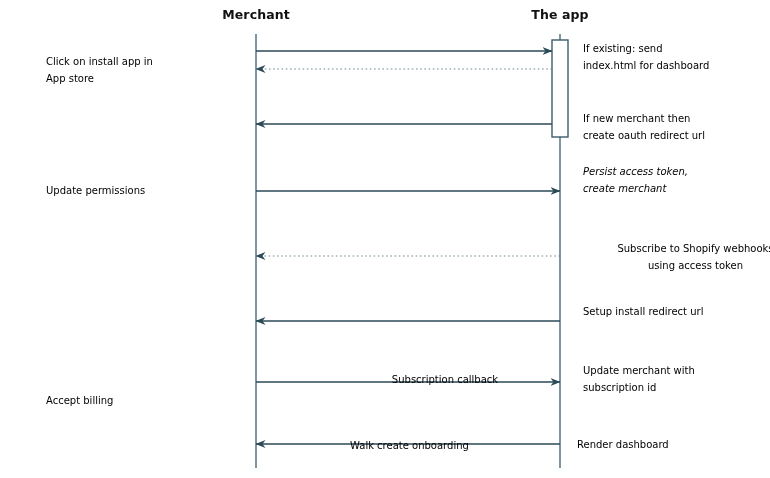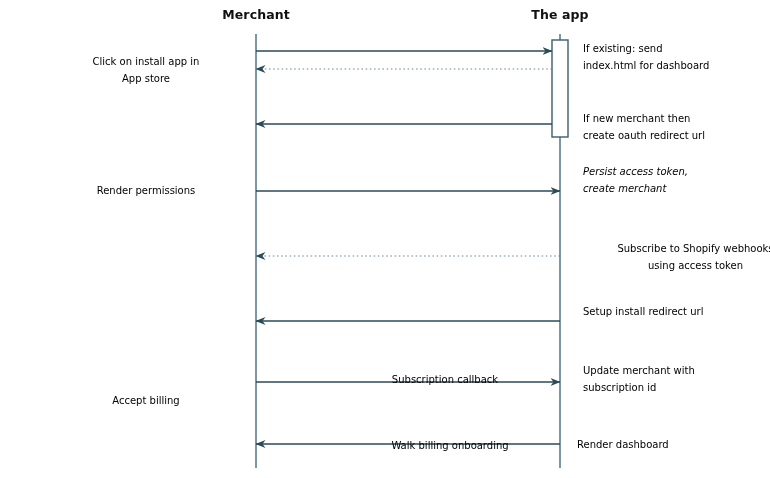--- a/index.html
+++ b/index.html
@@ -35,21 +35,21 @@
   }
   .msg-label {
     position: absolute;
     font-family: "DejaVu Sans", sans-serif;
     font-size: 10px;
     color: #000000;
     line-height: 16.5px;
     white-space: pre-line;
   }
   .label-left {
-    text-align: center;
+    text-align: left;
   }
   .label-right {
     text-align: left;
   }
   .label-center {
     text-align: center;
     padding-left: 37px;
   }
   svg { display: block; }
 </style>
@@ -91,27 +91,27 @@
 
   <div id="labels-layer">
       <div class="participant-title" style="left: 126px; top: 7px; width: 180px;">Merchant</div>
       <div class="participant-title" style="left: 430px; top: 7px; width: 180px;">The app</div>
       <div class="msg-label label-left" style="right: 564px; top: 54px; width: 200px;">Click on install app in
 App store</div>
       <div class="msg-label label-right" style="left: 543px; top: 41px; width: 225px;">If existing: send
 index.html for dashboard</div>
       <div class="msg-label label-right" style="left: 543px; top: 111px; width: 225px;">If new merchant then
 create oauth redirect url</div>
-      <div class="msg-label label-left" style="right: 564px; top: 183px; width: 200px;">Render permissions</div>
+      <div class="msg-label label-left" style="right: 564px; top: 183px; width: 200px;">Update permissions</div>
       <div class="msg-label label-right" style="left: 543px; top: 164px; width: 225px; font-style: italic;">Persist access token,
 create merchant</div>
       <div class="msg-label label-right" style="left: 543px; top: 241px; width: 225px; text-align: center;">Subscribe to Shopify webhooks
 using access token</div>
       <div class="msg-label label-right" style="left: 543px; top: 304px; width: 225px;">Setup install redirect url</div>
       <div class="msg-label label-left" style="right: 564px; top: 393px; width: 200px;">Accept billing</div>
       <div class="msg-label label-right" style="left: 543px; top: 363px; width: 225px;">Update merchant with
 subscription id</div>
       <div class="msg-label label-center" style="left: 216px; top: 372px; width: 304px;">Subscription callback</div>
-      <div class="msg-label label-left" style="right: 260px; top: 438px; width: 200px;">Walk billing onboarding</div>
+      <div class="msg-label label-left" style="right: 260px; top: 438px; width: 200px;">Walk create onboarding</div>
       <div class="msg-label label-right" style="left: 537px; top: 437px; width: 225px;">Render dashboard</div>
     </div>
 
 </div>
 
 </body></html>

